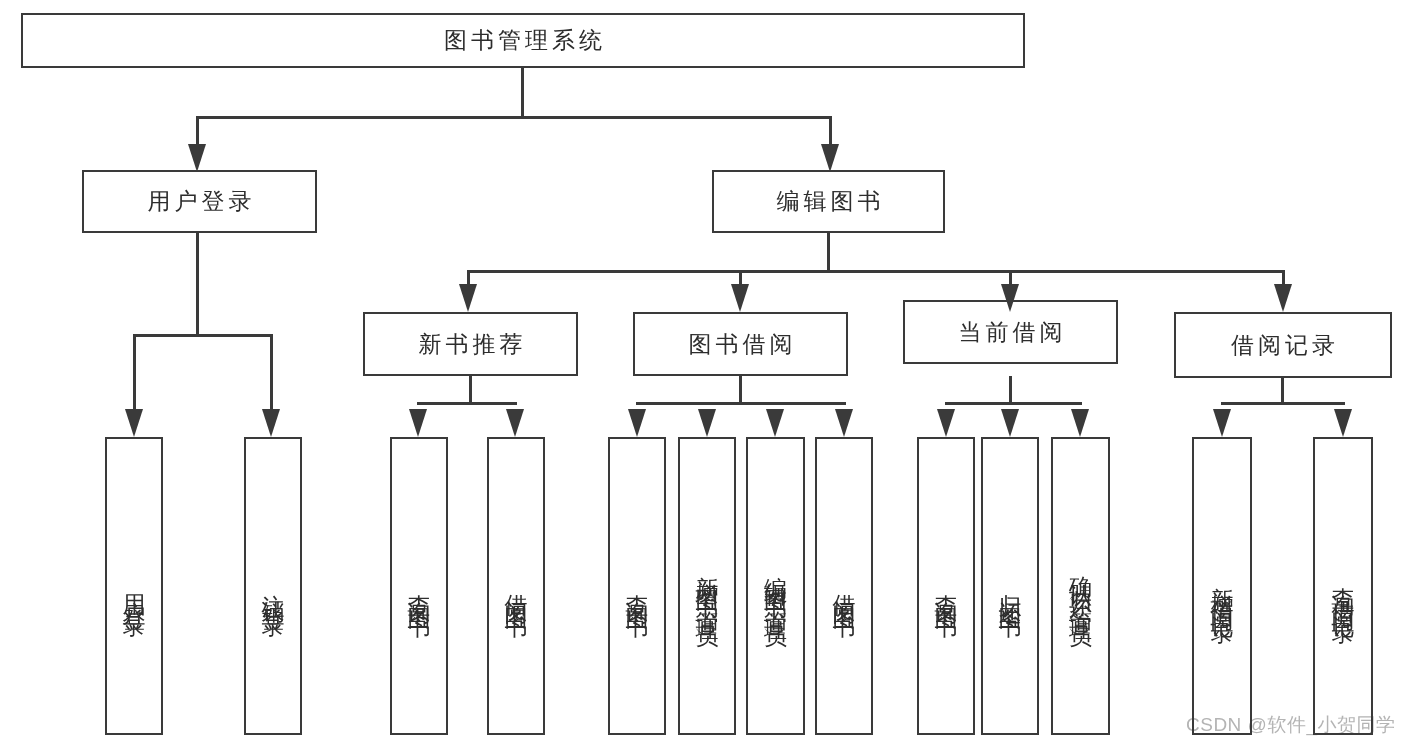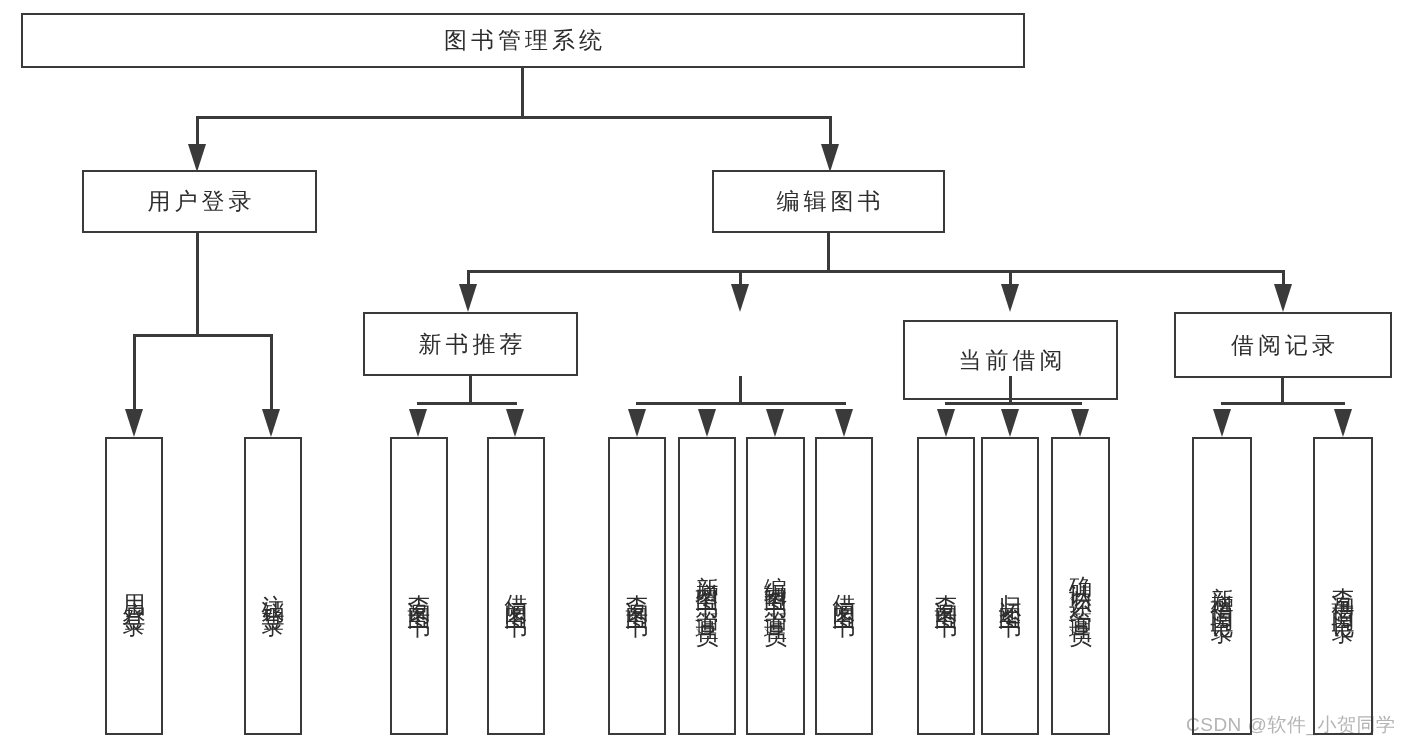--- a/index.html
+++ b/index.html
@@ -102,21 +102,24 @@
   <i class="ln" style="left:1009px;top:270px;width:3px;height:18px"></i>
   <i class="ln" style="left:1282px;top:270px;width:3px;height:18px"></i>
   <i class="ar" style="left:459px;top:284px"></i>
   <i class="ar" style="left:731px;top:284px"></i>
   <i class="ar" style="left:1001px;top:284px"></i>
   <i class="ar" style="left:1274px;top:284px"></i>
 
   <div class="box h" style="left:363px;top:312px;width:215px;height:64px">
     <span class="lbl">新书推荐</span>
   </div>
-  <div class="box h" style="left:903px;top:320px;width:215px;height:80px">
+  <div class="box h" style="left:633px;top:312px;width:215px;height:64px">
+    <span class="lbl">图书借阅</span>
+  </div>
+  <div class="box h" style="left:903px;top:300px;width:215px;height:64px">
     <span class="lbl">当前借阅</span>
   </div>
   <div class="box h" style="left:1174px;top:312px;width:218px;height:66px">
     <span class="lbl">借阅记录</span>
   </div>
 
   <i class="ln" style="left:469px;top:376px;width:3px;height:28px"></i>
   <i class="ln" style="left:417px;top:402px;width:100px;height:3px"></i>
   <i class="ar" style="left:409px;top:409px"></i>
   <i class="ar" style="left:506px;top:409px"></i>

